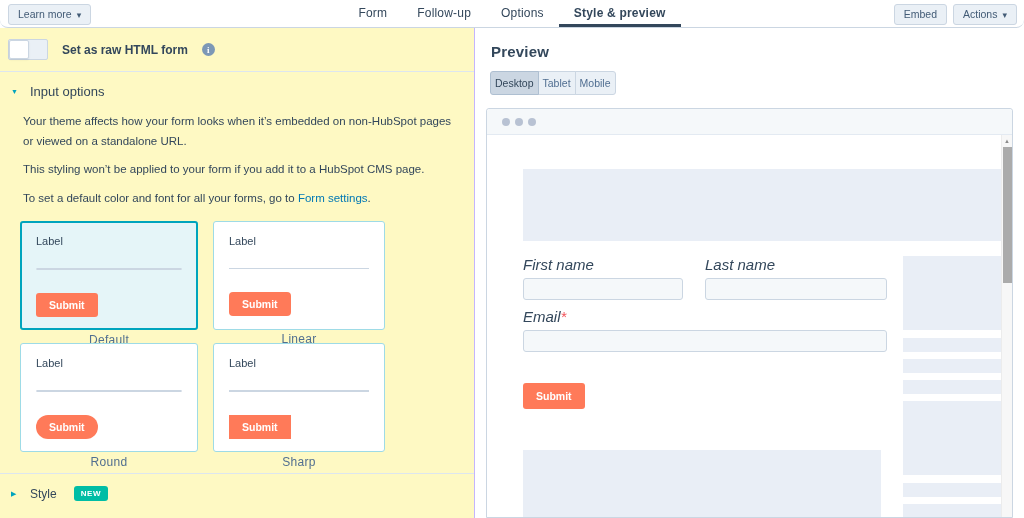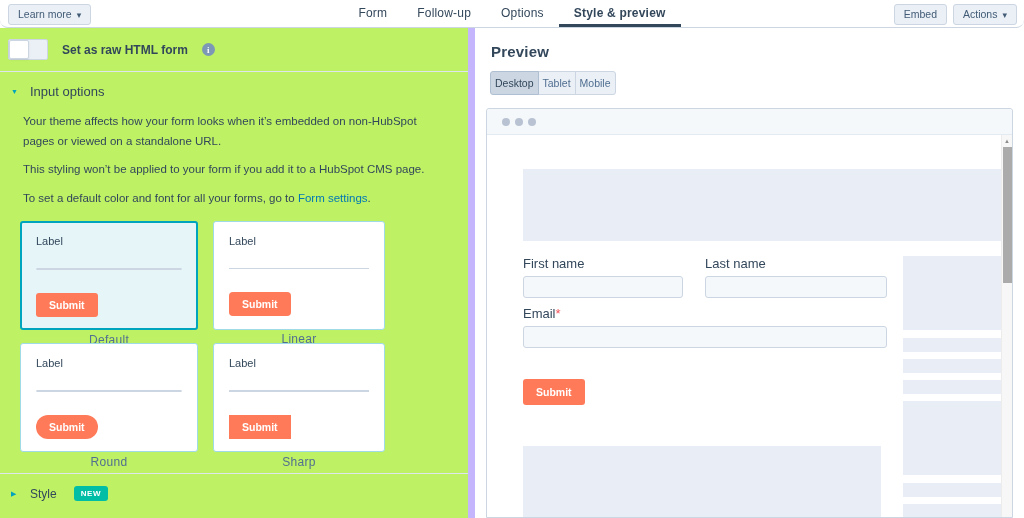--- a/index.html
+++ b/index.html
@@ -20,21 +20,21 @@
   .topbar-right { position:absolute; right:7px; top:4px; display:flex; gap:6px;padding-left:40px; }
   .caret-down::after { content:"▾"; font-size:9px; color:#425b76; }
   .tabs { position:absolute; left:0; right:0; top:0; bottom:0; display:flex; justify-content:center; }
   .tab {
     padding:0 15px; display:flex; align-items:center; font-size:12px; color:#33475b;
     border-bottom:3px solid transparent; padding-top:2px; cursor:pointer; letter-spacing:.2px;
   }
   .tab.active { border-bottom-color:#33475b; font-weight:bold; }
   
   .main { display:flex; height:490px; }
-  .left-panel { width:475px; border-right:7px solid #c4b5fd; background:#bef264; flex:none; }
+  .left-panel { width:475px; border-right:1px solid #c4b5fd; background:#fef9c3; flex:none; }
   .right-panel { flex:1; background:#fff; display:flex; flex-direction:column; overflow:hidden; }
   
   .toggle-row { display:flex; align-items:center; gap:14px; padding:11px 16px 11px 8px; border-bottom:1px solid #dde6ef; }
   .toggle { width:40px; height:21px; background:#eaf0f6; border:1px solid #cbd6e2; border-radius:2px; position:relative; cursor:pointer; flex:none; }
   .toggle-knob { position:absolute; left:0; top:0; width:20px; height:19px; background:#fff; border:1px solid #cbd6e2; border-radius:2px; box-shadow:0 1px 2px rgba(0,0,0,.08); }
   .toggle-label { font-weight:bold; font-size:12px; }
   .info-icon { width:13px; height:13px; border-radius:50%; background:#7c98b6; color:#fff; font-size:9px; font-weight:bold; display:inline-flex; align-items:center; justify-content:center; font-family:"Liberation Serif", serif; }
   .info-icon::before { content:"i"; }
   .section-header { display:flex; align-items:center; gap:11px; padding:12px 0 4px 11px; font-size:13px; cursor:pointer; }
   .chev { color:#00a4bd; font-size:9px; line-height:1; width:8px; flex:none; }
@@ -69,21 +69,21 @@
   .device-tab.selected { background:#cbd6e2; color:#33475b; border-color:#aebfd1; position:relative; }
   .mock { margin:13px 11px 0 11px; border:1px solid #cbd6e2; border-radius:3px 3px 0 0; flex:1; display:flex; flex-direction:column; overflow:hidden; background:#fff; }
   .mock-bar { height:26px; background:#f5f8fa; border-bottom:1px solid #e3eaf2; display:flex; align-items:center; gap:5px; padding-left:15px; flex:none; border-radius:3px 3px 0 0; }
   .dot { width:8px; height:8px; border-radius:50%; background:#b8c2d3; }
   .mock-body { position:relative; flex:1; overflow:hidden; padding:34px 46px 0 36px; }
   .ph { background:#e9eef6; }
   .hero { width:518px; height:72px; }
   .cols { display:flex; gap:16px; margin-top:15px; }
   .form-col { width:364px; flex:none; }
   .name-row { display:grid; grid-template-columns:160px 1fr; gap:22px; }
-  .fld-label { font-size:13px; color:#33475b; margin-bottom:5px; }
+  .fld-label { font-size:15px; color:#33475b; margin-bottom:5px;font-style:italic; }
   .req { color:#f2545b; }
   .fld-input { height:22px; background:#f5f8fa; border:1px solid #cbd6e2; border-radius:3px; }
   .email-field { margin-top:8px; }
   .prev-submit { margin-top:31px; background:#ff7a59; color:#fff; font-weight:bold; font-size:10.5px; border:none; padding:7px 13px; border-radius:3px; font-family:inherit; cursor:pointer; }
   .bottom-block { width:358px; height:160px; margin-top:41px; }
   .sb-col { width:140px; flex:none; }
   .sb-block { height:74px; margin-bottom:8px; }
   .sb-bar { height:14px; margin-bottom:7px; }
   .sb-block.second { margin-top:1px; }
   

